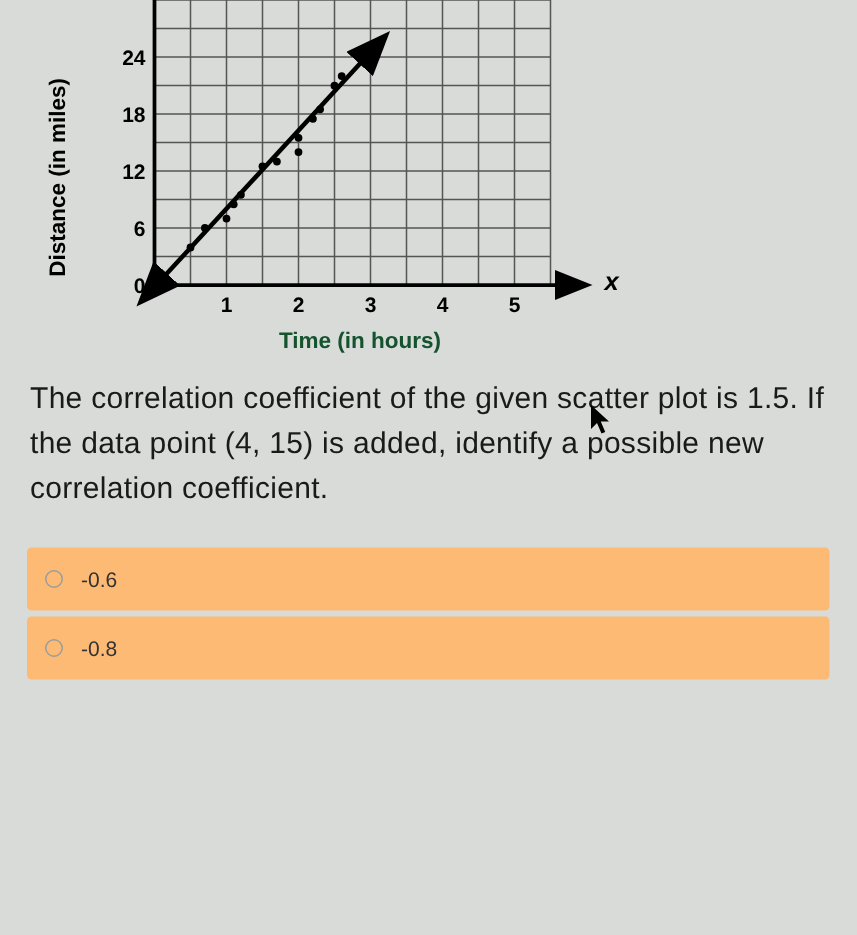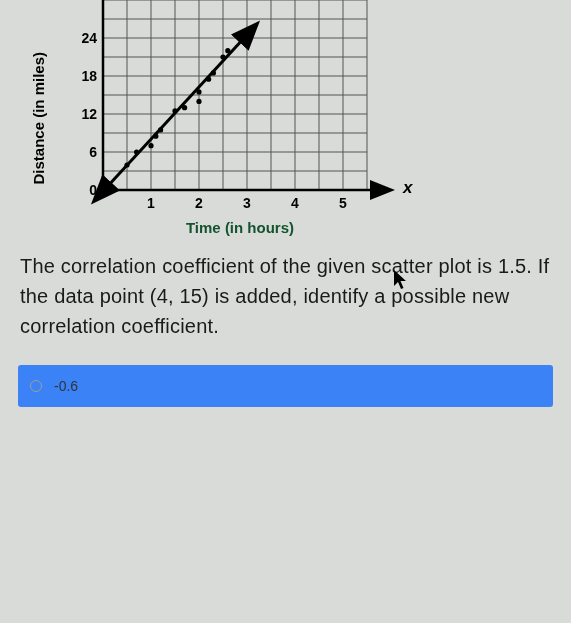--- a/index.html
+++ b/index.html
@@ -43,21 +43,21 @@
       color: #1a1a1a;
       letter-spacing: 0.2px;
     }
     .options {
       padding: 0 18px;
     }
     .option-row {
       display: flex;
       align-items: center;
       padding: 13px 12px;
-      background: #3b82f6;
+      background: #fdba74;
       border-radius: 3px;
       margin-bottom: 4px;
       cursor: pointer;
     }
     .radio-circle {
       width: 12px;
       height: 12px;
       border: 1.5px solid #9a9d9a;
       border-radius: 50%;
       margin-right: 12px;
@@ -163,17 +163,21 @@
   </div>
 </div>
 
 <div class="question-text">The correlation coefficient of the given scatter plot is 1.5.  If the data point (4, 15) is added, identify a possible new correlation coefficient.</div>
 
 <div class="options">
   <div class="option-row">
     <span class="radio-circle"></span>
     <span class="option-label">-0.6</span>
   </div>
+  <div class="option-row">
+    <span class="radio-circle"></span>
+    <span class="option-label">-0.8</span>
+  </div>
 </div>
 
 <svg class="cursor-fake" style="left:394px;top:270px" width="14" height="20" viewBox="0 0 14 20">
   <path d="M0 0 L0 16 L4 12 L7 19 L9.5 18 L6.5 11 L12 11 Z" fill="#000"></path>
 </svg>
 
 </body></html>

